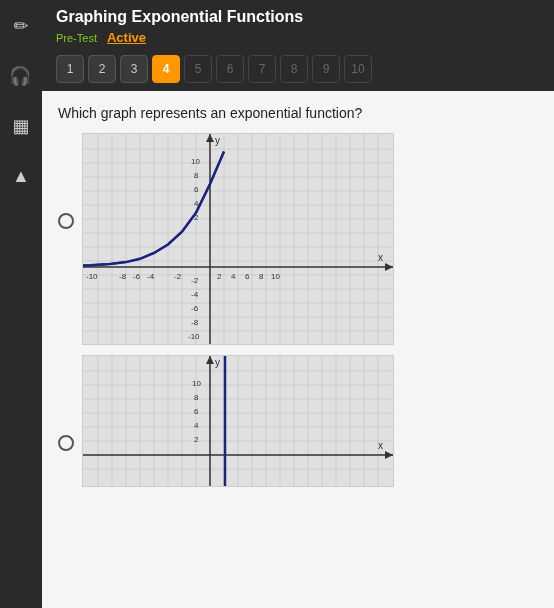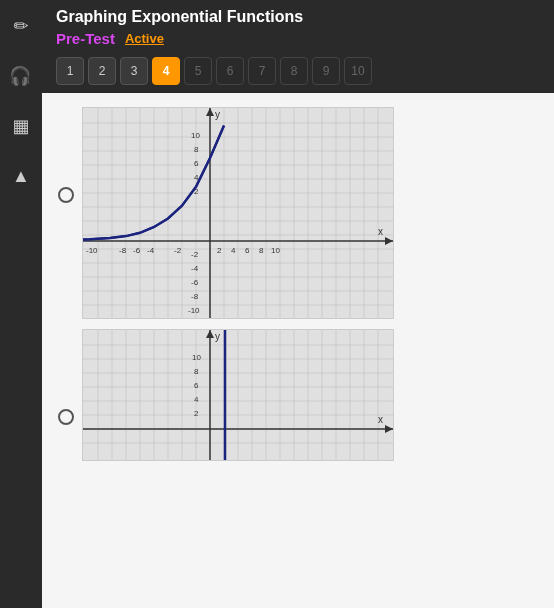--- a/index.html
+++ b/index.html
@@ -54,23 +54,23 @@
       font-weight: bold;
       margin-bottom: 4px;
     }
     .header-meta {
       display: flex;
       align-items: center;
       gap: 10px;
       margin-bottom: 6px;
     }
     .pre-test-label {
-      color: #d946ef;
-      font-size: 15px;
-      font-weight: bold;
+      color: #84cc16;
+      font-size: 11px;
+      font-weight: normal;
     }
     .active-badge {
       color: #ff9800;
       font-size: 13px;
       font-weight: bold;
       text-decoration: underline;
     }
 
     
     .question-nav {
@@ -174,20 +174,21 @@
     <div class="q-btn active">4</div>
     <div class="q-btn dim">5</div>
     <div class="q-btn dim">6</div>
     <div class="q-btn dim">7</div>
     <div class="q-btn dim">8</div>
     <div class="q-btn dim">9</div>
     <div class="q-btn dim">10</div>
   </div>
 
   <div class="content">
+    <div class="question-text">Which graph represents an exponential function?</div>
 
     <div class="answer-option">
       <div class="radio-circle"></div>
       <div class="graph-container">
         <svg class="graph-svg" width="310" height="210">
 
           <rect width="310" height="210" fill="#e0e0e0"></rect>
 
           <g stroke="#bbb" stroke-width="0.5">
 

